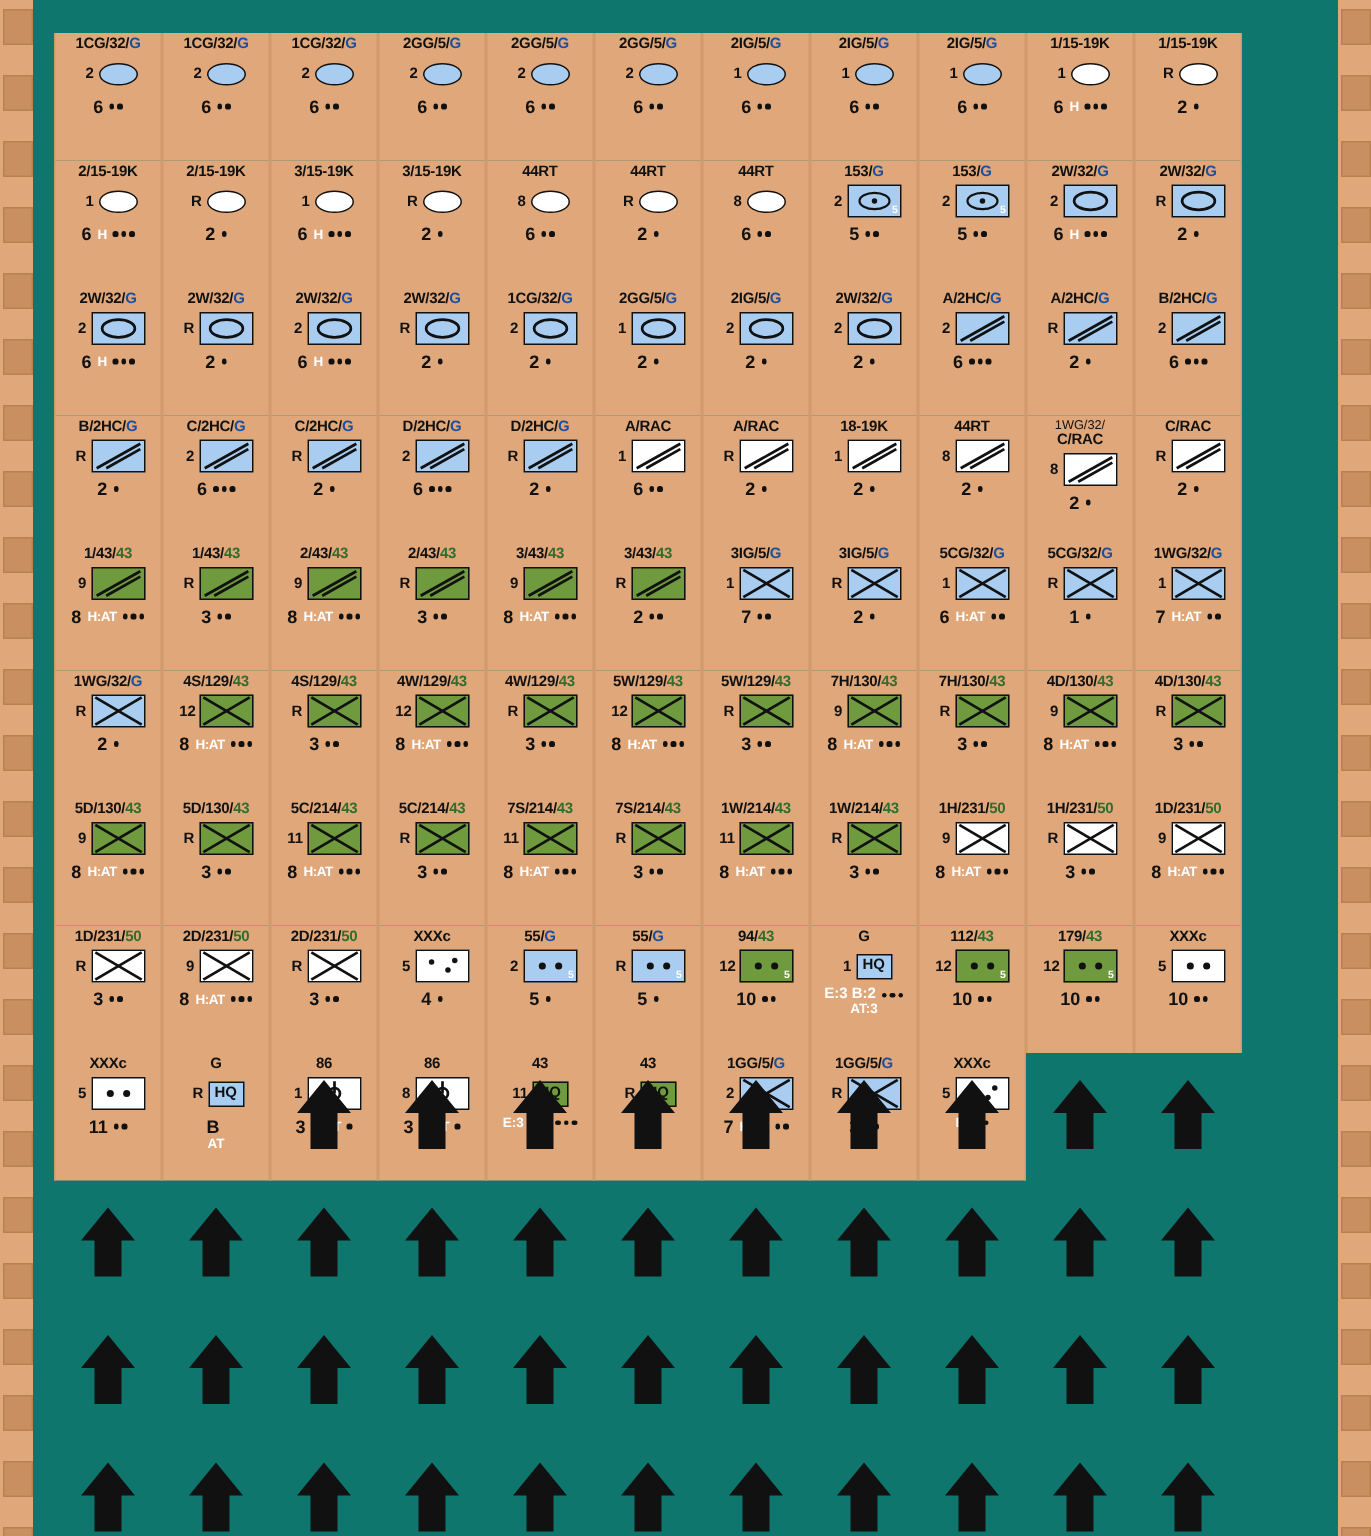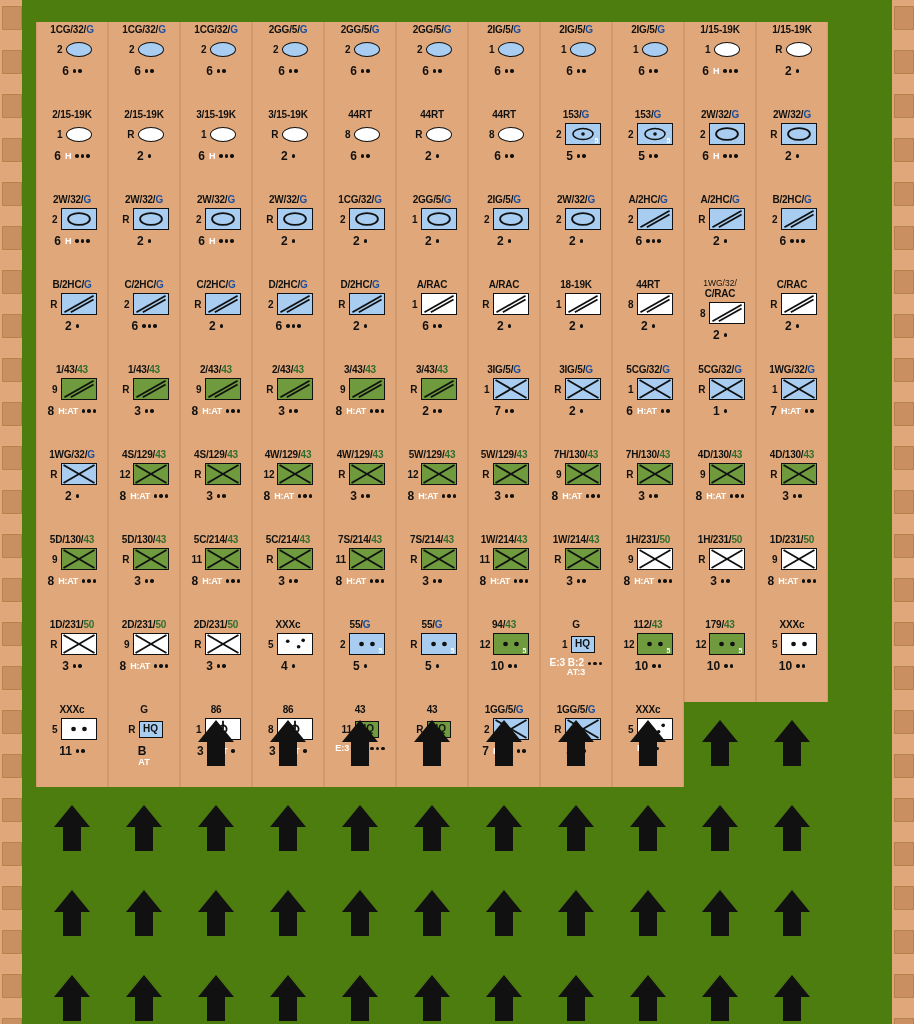--- a/index.html
+++ b/index.html
@@ -13,21 +13,21 @@
   
   .sprockets{position:absolute;top:0;bottom:0;width:22px;}
   .sprockets.left{left:0;}
   .sprockets.right{right:0;}
   .sprocket{
     position:absolute;left:2px;width:18px;height:22px;
     background:#c98f61;border:1px solid #b8824f;
   }
   .sheet{
     position:absolute;left:22px;top:0;right:22px;bottom:0;
-    background:#4d7c0f;
+    background:#0f766e;
   }
   .grid{
     position:absolute;left:14px;top:22px;
     display:grid;
     grid-template-columns:repeat(11, 72px);
     gap:0px;
   }
   .counter{
     width:72px;height:85px;
     box-sizing:border-box;

